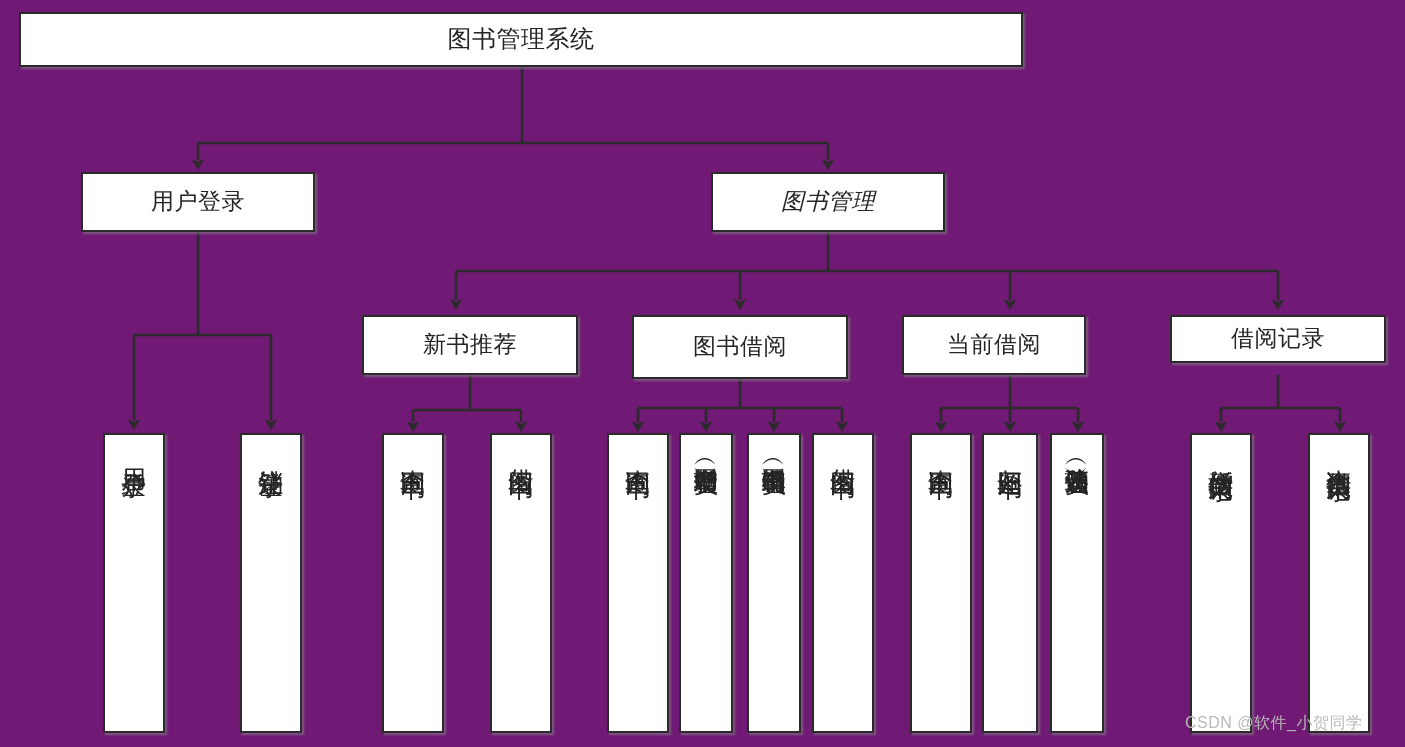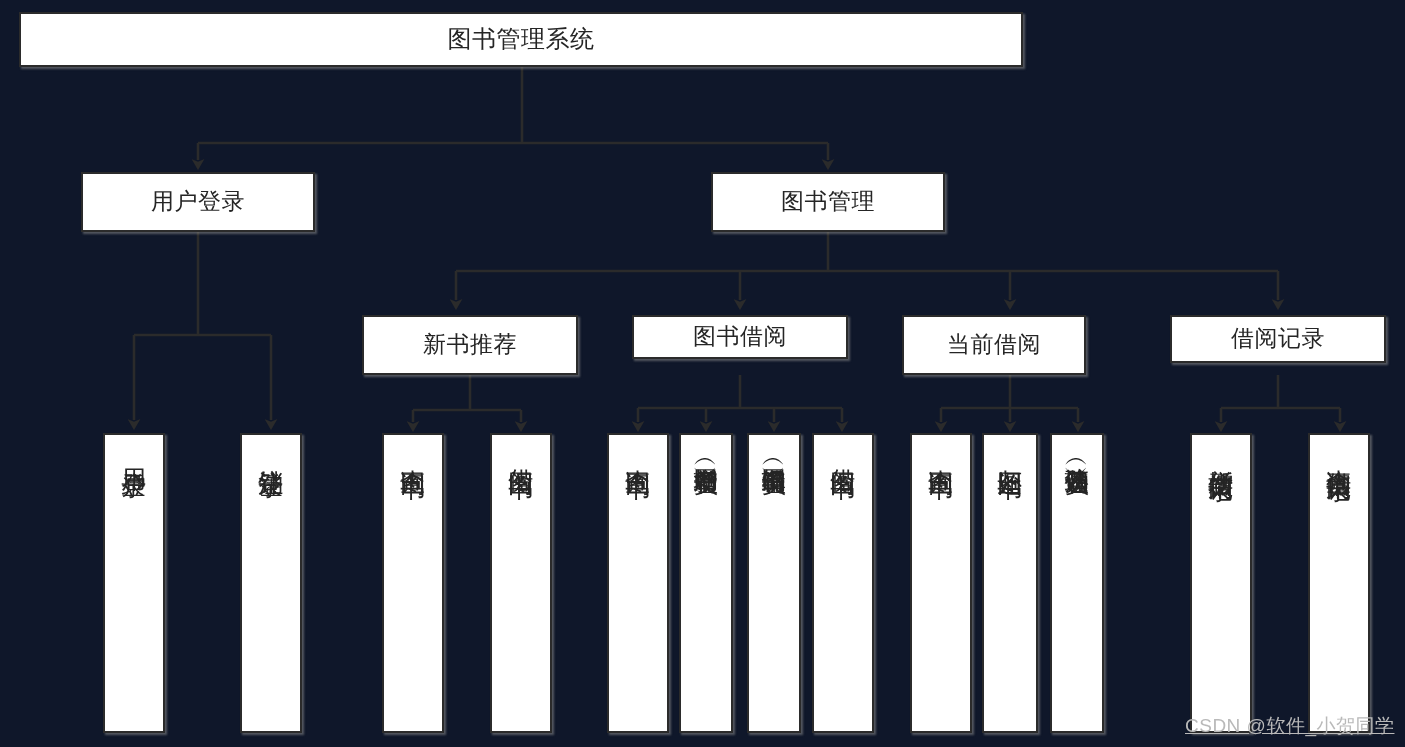--- a/index.html
+++ b/index.html
@@ -7,21 +7,21 @@
     padding: 0;
     background: #ffffff;
   }
   body {
     font-family: "Liberation Sans", "DejaVu Sans", sans-serif;
   }
   #stage {
     position: relative;
     width: 1405px;
     height: 747px;
-    background: #0f172a;
+    background: #701a75;
     overflow: hidden;
   }
   #wires {
     position: absolute;
     left: 0;
     top: 0;
     width: 1405px;
     height: 747px;
     pointer-events: none;
   }
@@ -64,25 +64,24 @@
     white-space: nowrap;
   }
   .node.vertical.tight .label {
     font-size: 24px;
     letter-spacing: 0.5px;
   }
   #watermark {
     position: absolute;
     left: 1185px;
     top: 713px;
-    font-size: 19px;
+    font-size: 16px;
     color: #b9b9b9;
     white-space: nowrap;
     letter-spacing: 0.5px;
-    text-decoration: underline;
   }
 </style>
 </head>
 <body>
 
 <div id="stage">
 
   <svg id="wires" viewBox="0 0 1405 747" width="1405" height="747" aria-hidden="true">
     <defs>
       <marker id="arrow" viewBox="0 0 12 14" refX="1" refY="7" markerWidth="11" markerHeight="13" orient="auto-start-reverse" markerUnits="userSpaceOnUse">
@@ -134,29 +133,29 @@
   </svg>
 
   <div class="node horizontal root" style="left:19px; top:12px; width:1004px; height:55px;">
     <span class="label">图书管理系统</span>
   </div>
 
   <div class="node horizontal" style="left:81px; top:172px; width:234px; height:60px;">
     <span class="label">用户登录</span>
   </div>
 
-  <div class="node horizontal" style="left:711px; top:172px; width:234px; height:60px;">
+  <div class="node horizontal" style="left:711px; top:172px; width:234px; height:60px;font-style:italic;">
     <span class="label">图书管理</span>
   </div>
 
   <div class="node horizontal" style="left:362px; top:315px; width:216px; height:60px;">
     <span class="label">新书推荐</span>
   </div>
 
-  <div class="node horizontal" style="left:632px; top:315px; width:216px; height:44px;">
+  <div class="node horizontal" style="left:632px; top:315px; width:216px; height:64px;">
     <span class="label">图书借阅</span>
   </div>
 
   <div class="node horizontal" style="left:902px; top:315px; width:184px; height:60px;">
     <span class="label">当前借阅</span>
   </div>
 
   <div class="node horizontal" style="left:1170px; top:315px; width:216px; height:48px;">
     <span class="label">借阅记录</span>
   </div>

